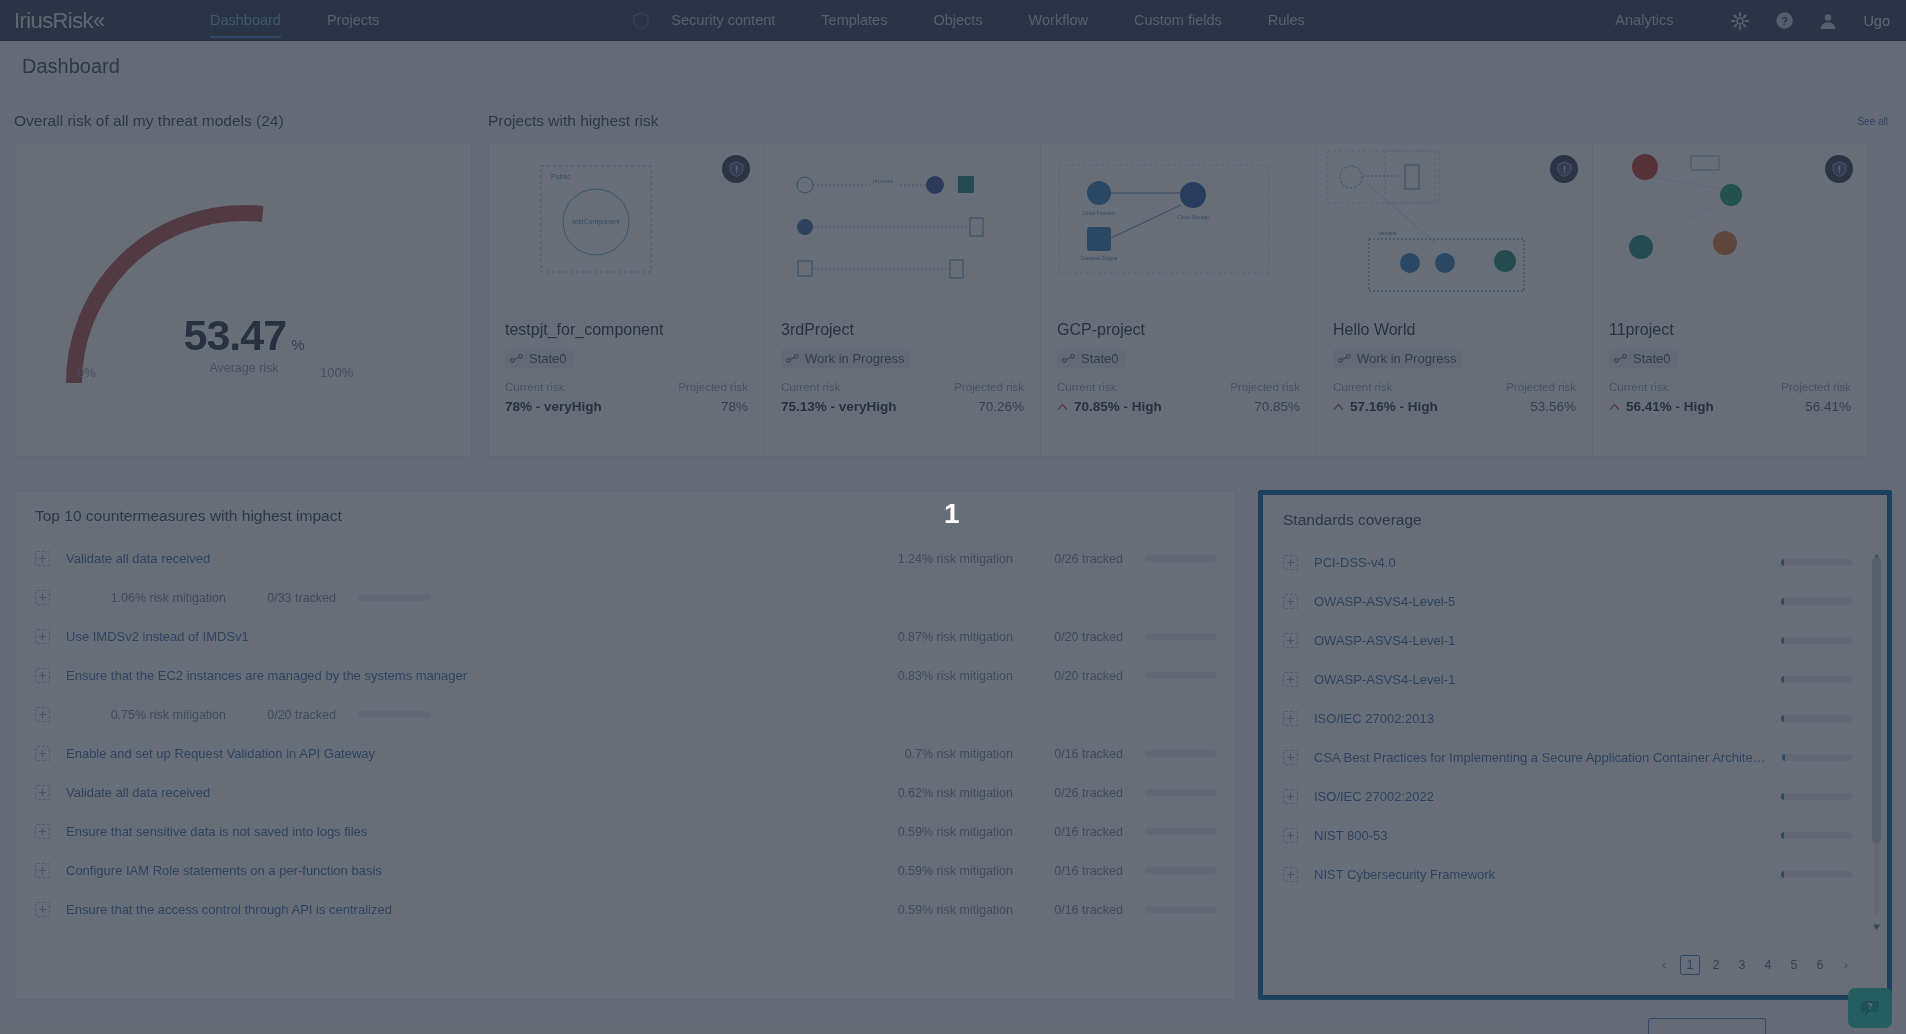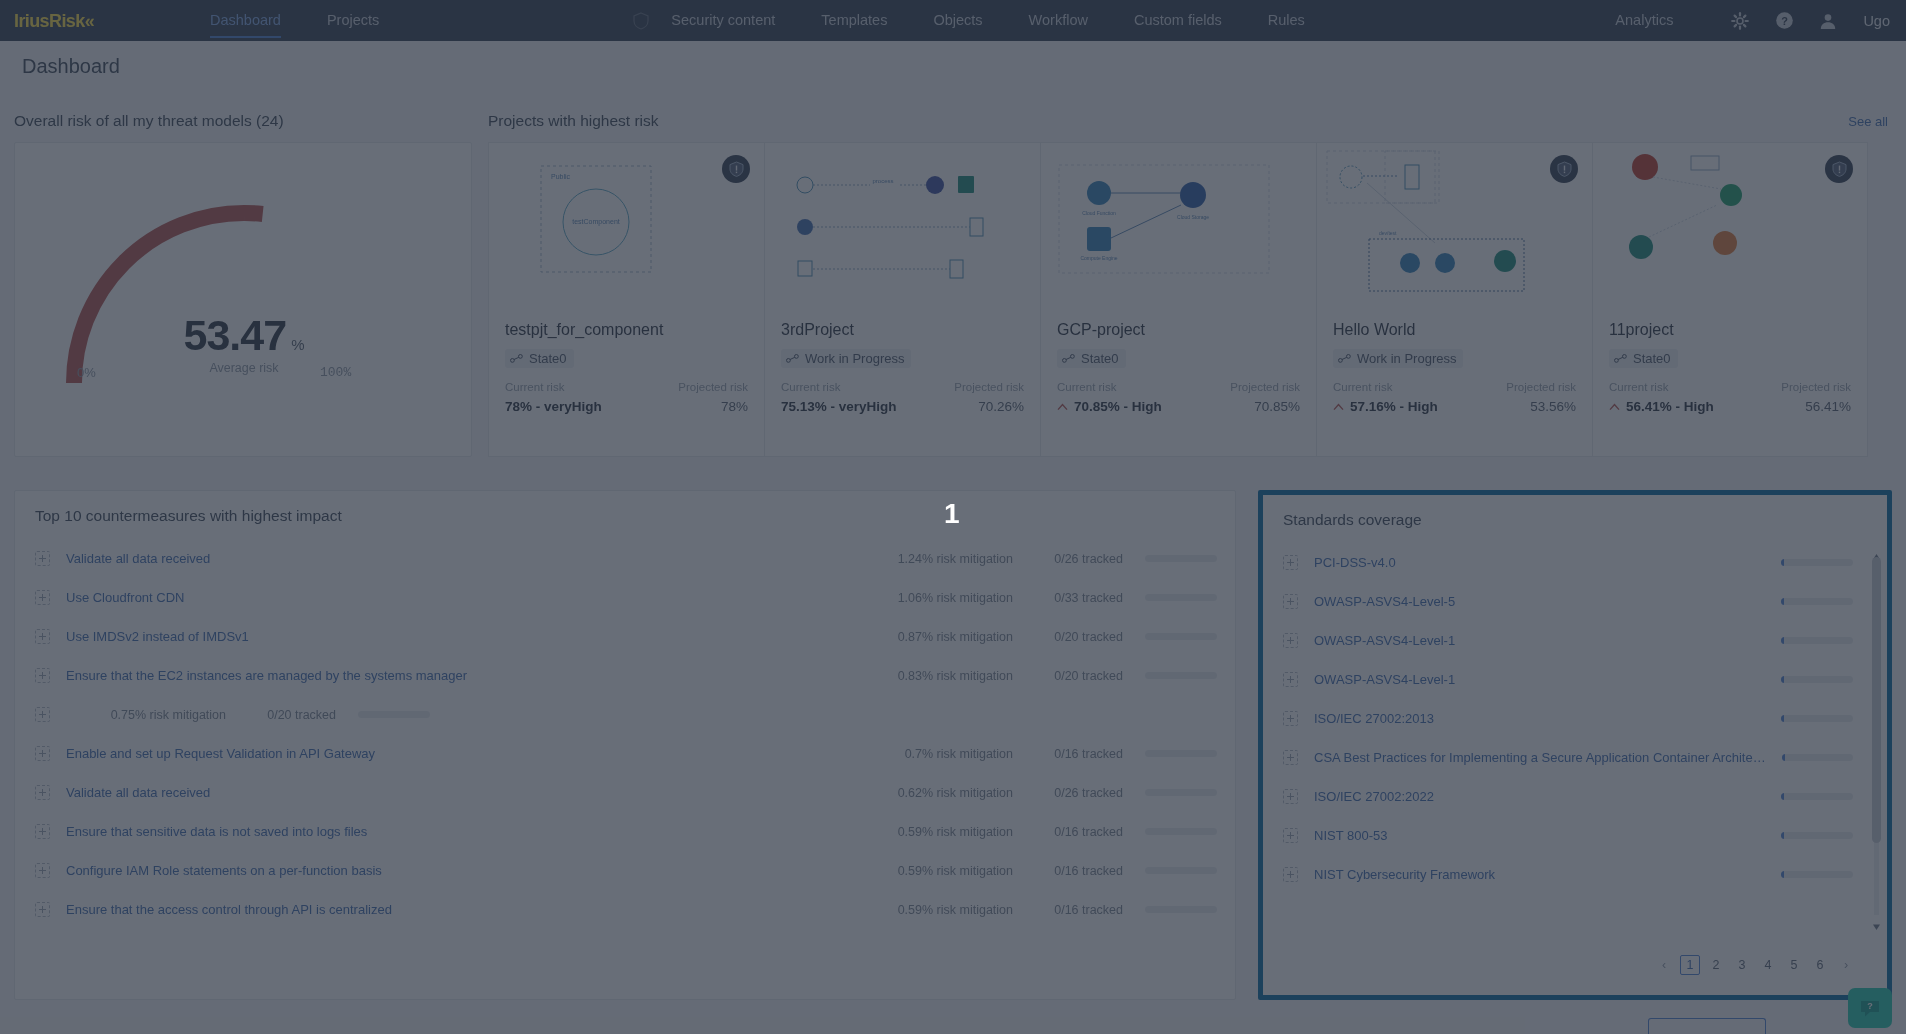--- a/index.html
+++ b/index.html
@@ -17,21 +17,21 @@
 
   
   .topnav {
     position: absolute; top: 0; left: 0;
     width: 1906px; height: 41px;
     background: #2f3c50;
     display: flex; align-items: center;
   }
   .brand {
     margin-left: 14px; width: 140px;
-    font-size: 18px; font-weight: bold; color: #fde047;
+    font-size: 22px; font-weight: normal; color: #e5e5e5;
     letter-spacing: -0.6px; line-height: 1;
     font-family: "Liberation Sans", sans-serif;
   }
   .navitems { display: flex; align-items: center; height: 41px; margin-left: 56px; }
   .navitem {
     font-size: 14.5px; color: #c5cbd6; padding: 0 0 0 0;
     margin-right: 46px; height: 41px; line-height: 41px;
     cursor: pointer; white-space: nowrap; position: relative;
   }
   .navitem.active { color: #7fa8e8; }
@@ -74,29 +74,29 @@
   .gauge-center {
     position: absolute; left: 0; top: 168px; width: 458px; text-align: center;
   }
   .gauge-val {
     font-size: 43px; font-weight: bold; color: #2b3341; letter-spacing: -1px;
     display:inline-block;
   }
   .gauge-pct { font-size: 15px; color: #55606f; margin-left: 5px; }
   .gauge-sub { font-size: 12.5px; color: #8d97a5; margin-top: 1px; }
   .gauge-min { position:absolute; left: 62px; top: 222px; font-size: 13px; color: #8d97a5; }
-  .gauge-max { position:absolute; left: 305px; top: 222px; font-size: 13px; color: #8d97a5; font-family: Liberation Mono, monospace; }
+  .gauge-max { position:absolute; left: 305px; top: 222px; font-size: 13px; color: #8d97a5; }
 
   
   .projects-panel {
     position: absolute; left: 488px; top: 112px;
     width: 1404px; height: 350px;
   }
   .projects-head { display:flex; align-items:center; justify-content:space-between; margin-bottom: 12px; padding-right: 4px;}
-  .see-all { font-size: 13px; color: #3f6bb0; cursor: pointer; }
+  .see-all { font-size: 10px; color: #3f6bb0; cursor: pointer; }
   .cards-row { display: flex; gap: 0; }
   .pcard {
     width: 276px; height: 315px; background: #ffffff;
     border: 1px solid #e3e6eb; border-right: none;
     position: relative; overflow: hidden;
   }
   .pcard:last-child { border-right: 1px solid #e3e6eb; }
   .thumb { position: absolute; left: 0; top: 0; width: 276px; height: 166px; overflow:hidden; }
   .shieldbadge {
     position: absolute; right: 14px; top: 12px;
@@ -514,21 +514,20 @@
         <span class="plus"></span>
         <span class="cm-name">Validate all data received</span>
         <span class="cm-mit">1.24% risk mitigation</span>
         <span class="cm-track">0/26 tracked</span>
         <span class="cm-bar">
             <i style="width:0%"></i>
           </span>
       </div>
       <div class="cm-row">
         <span class="plus"></span>
-        <span class="cm-name">Use Cloudfront CDN</span>
         <span class="cm-mit">1.06% risk mitigation</span>
         <span class="cm-track">0/33 tracked</span>
         <span class="cm-bar">
             <i style="width:0%"></i>
           </span>
       </div>
       <div class="cm-row">
         <span class="plus"></span>
         <span class="cm-name">Use IMDSv2 instead of IMDSv1</span>
         <span class="cm-mit">0.87% risk mitigation</span>

